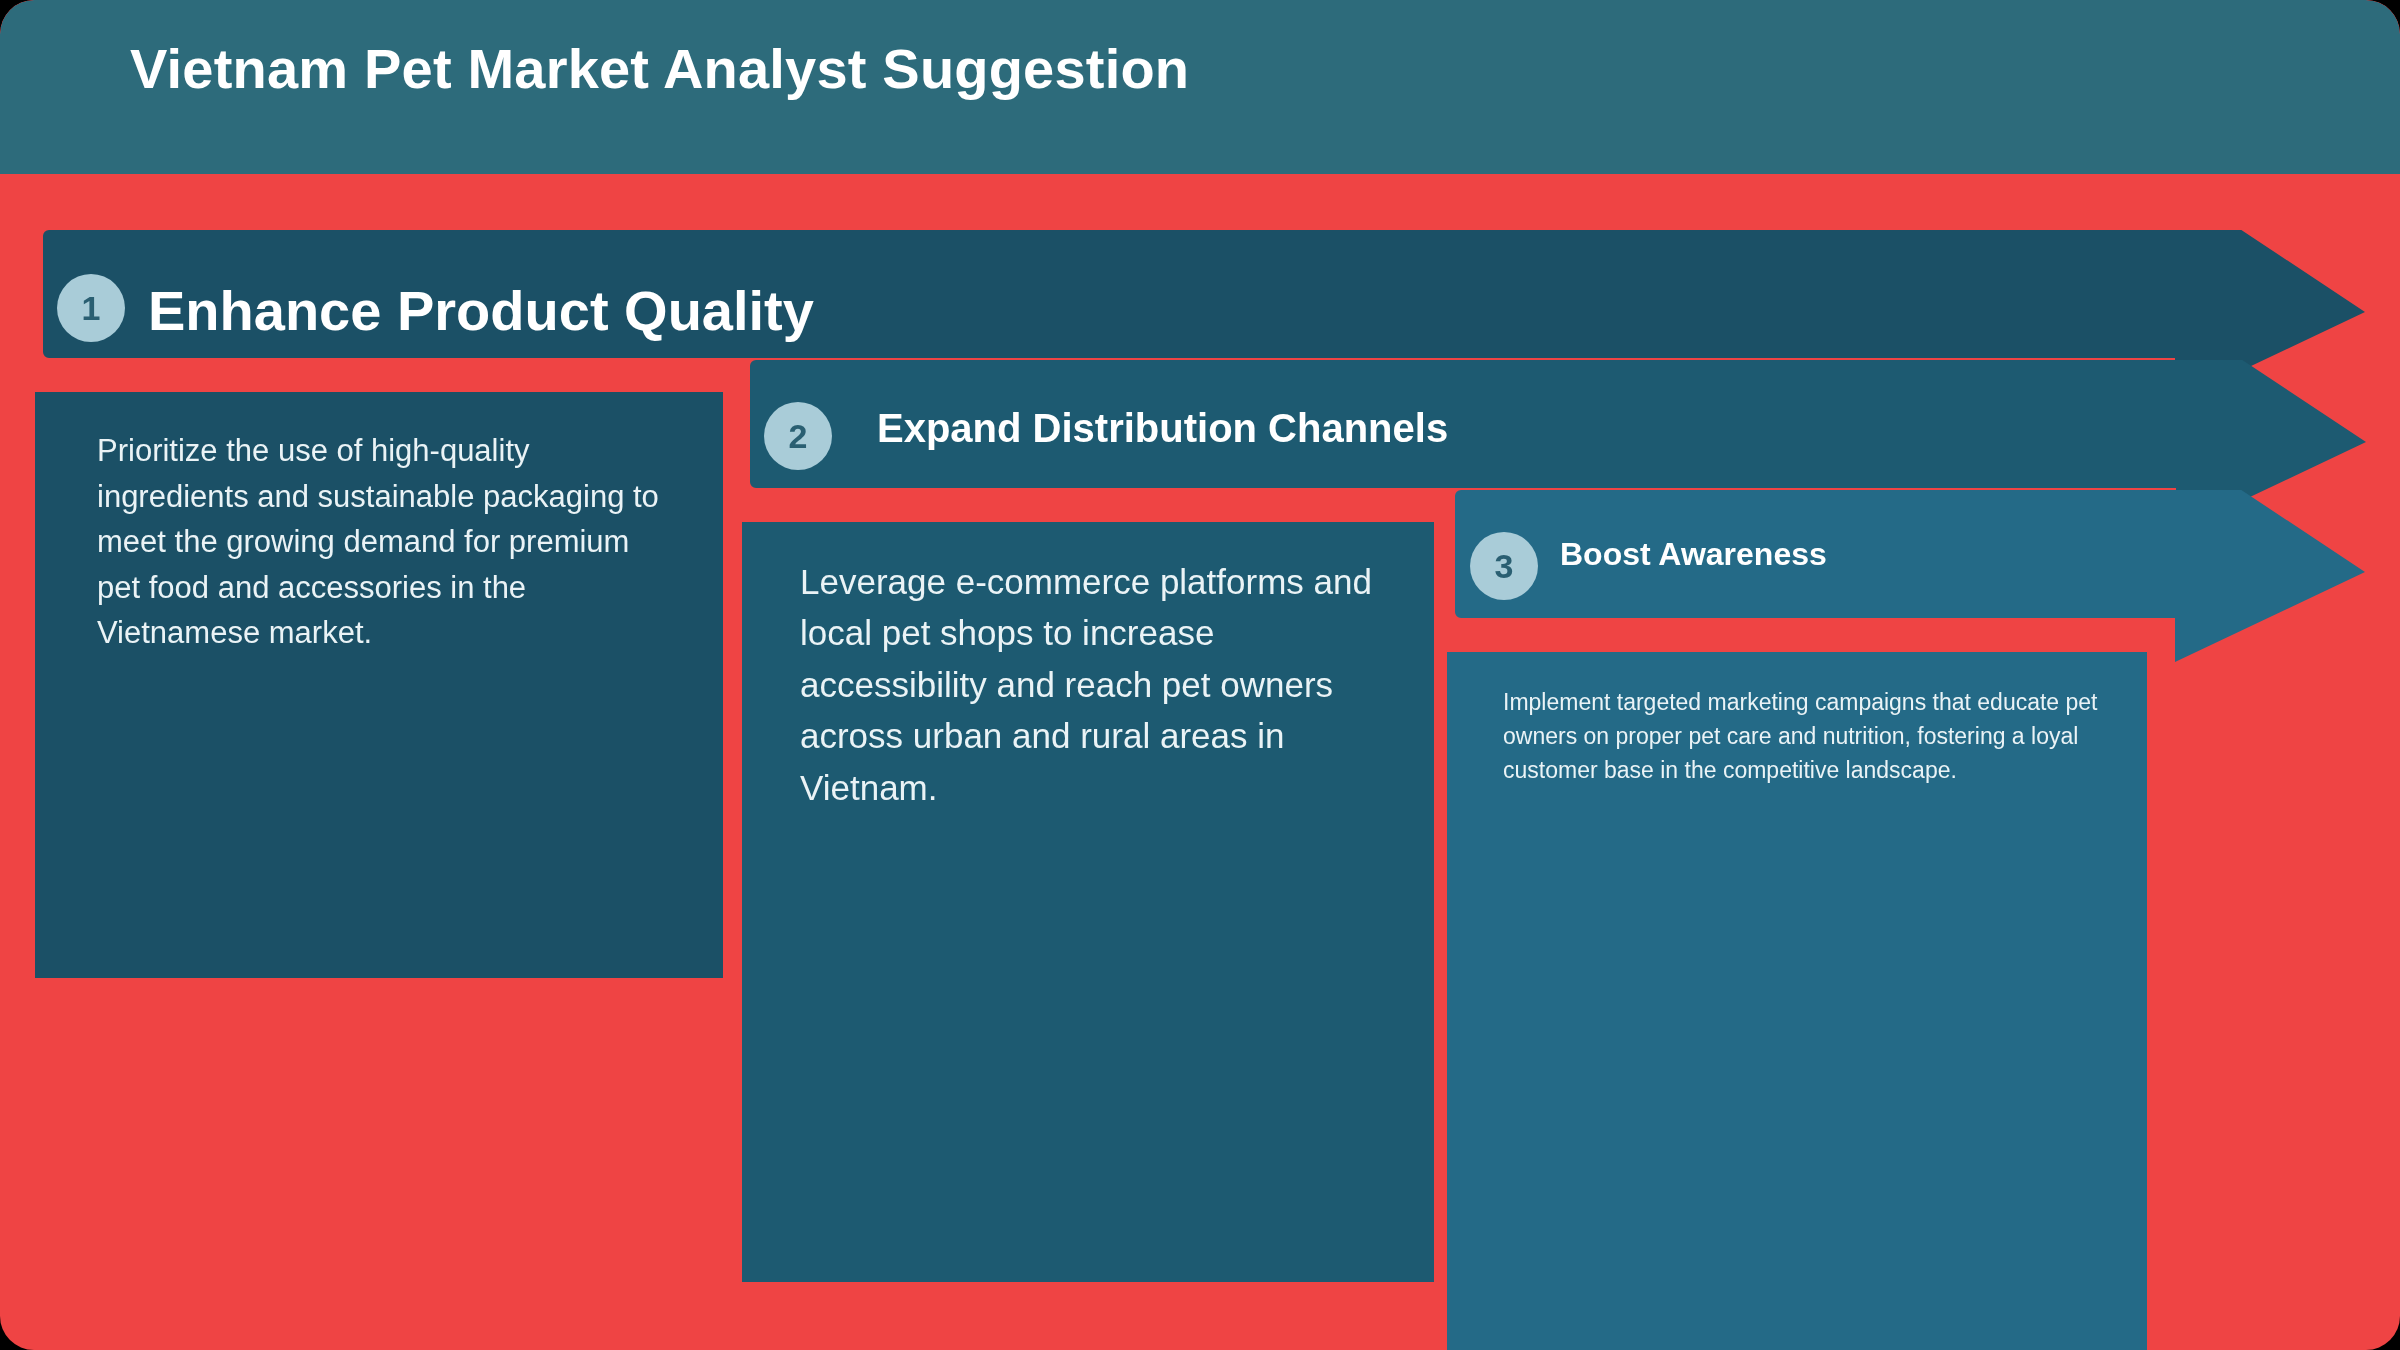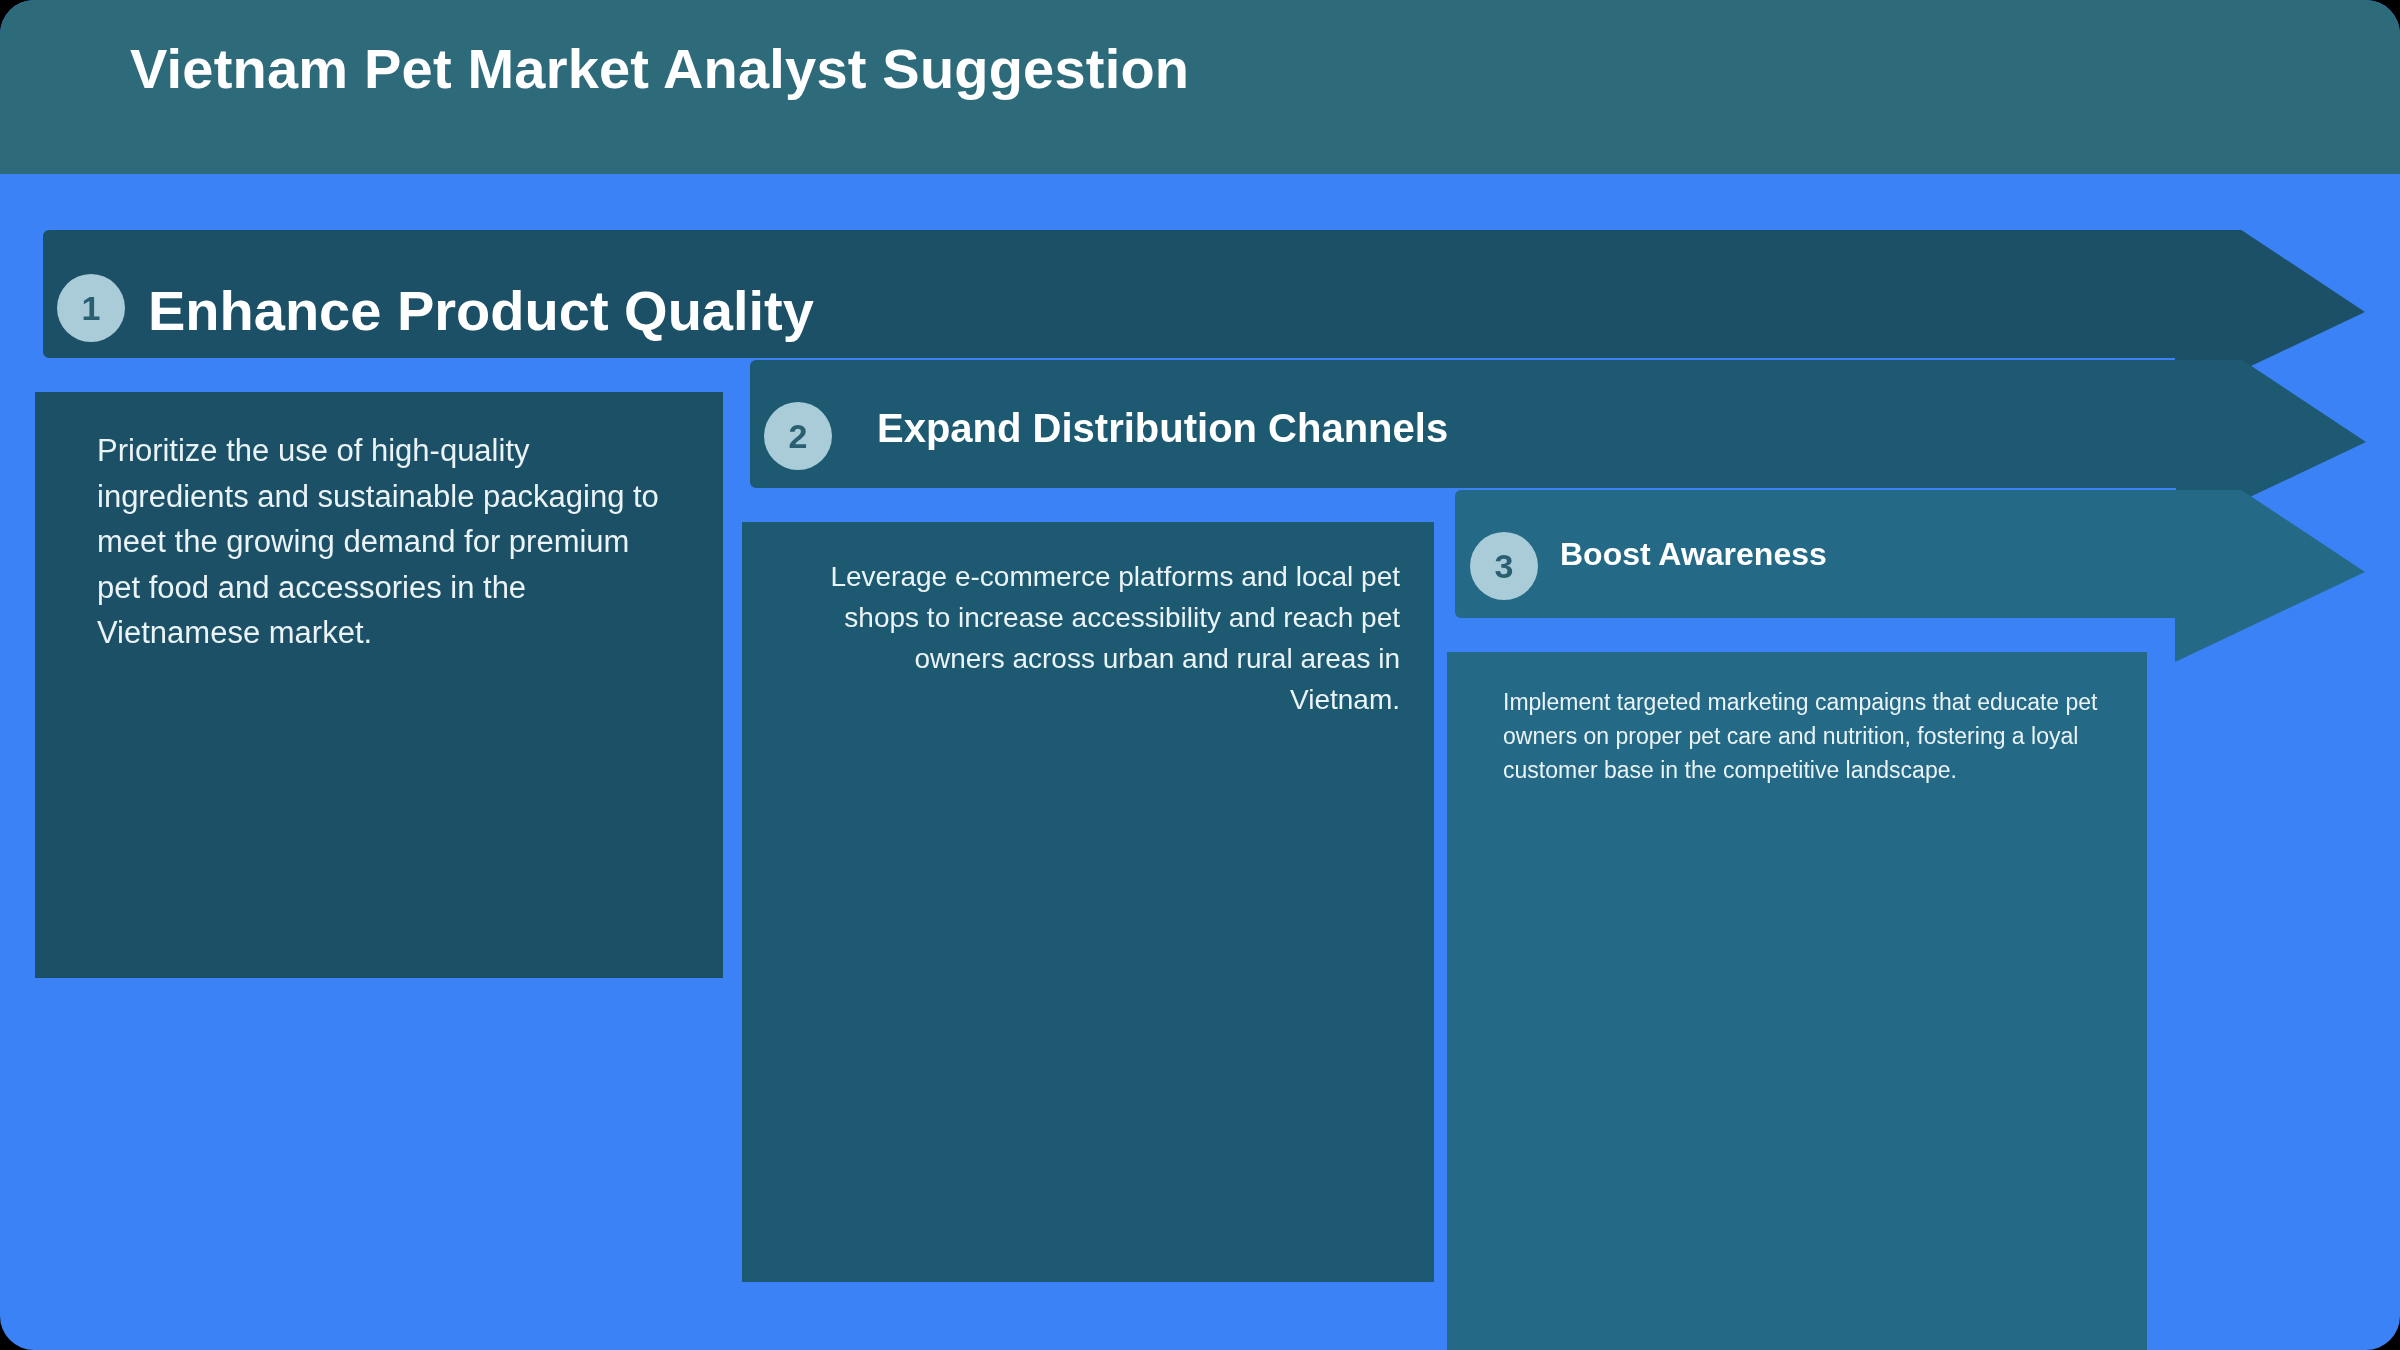--- a/index.html
+++ b/index.html
@@ -3,21 +3,21 @@
 <meta charset="utf-8">
 <style>
   html,body{margin:0;padding:0;background:#000;}
   body{
     width:2400px;height:1350px;
     font-family:"Liberation Sans", sans-serif;
     overflow:hidden;
   }
   .frame{
     position:absolute;inset:0;
-    background:#3b82f6;
+    background:#ef4444;
     border-radius:34px;
     overflow:hidden;
   }
 
   
   .header{
     position:absolute;left:0;top:0;width:2400px;height:174px;
     background:#2d6b7b;
     border-top-left-radius:34px;border-top-right-radius:34px;
   }
@@ -60,21 +60,21 @@
   #badge1{left:57px;top:100px;width:68px;height:68px;font-size:34px;}
   #label1{left:148px;top:104px;font-size:56px;}
   #card1{left:35px;top:218px;width:688px;height:586px;background:#1b5066;padding-left:10px;}
   #card1 .card-text{left:62px;top:36px;width:580px;font-size:31px;}
 
   
   #arrow2{left:742px;top:186px;}
   #badge2{left:764px;top:228px;width:68px;height:68px;font-size:34px;}
   #label2{left:855px;top:232px;font-size:40px;margin-left:22px;}
   #card2{left:742px;top:348px;width:692px;height:760px;background:#1d5a71;}
-  #card2 .card-text{left:58px;top:34px;width:600px;font-size:28px;text-align:right;}
+  #card2 .card-text{left:58px;top:34px;width:600px;font-size:35px;}
 
   
   #arrow3{left:1447px;top:316px;}
   #badge3{left:1470px;top:358px;width:68px;height:68px;font-size:34px;}
   #label3{left:1560px;top:362px;font-size:32px;}
   #card3{left:1447px;top:478px;width:700px;height:762px;background:#246a87;}
   #card3 .card-text{left:56px;top:34px;width:610px;font-size:23px;}
 </style>
 </head>
 <body>

